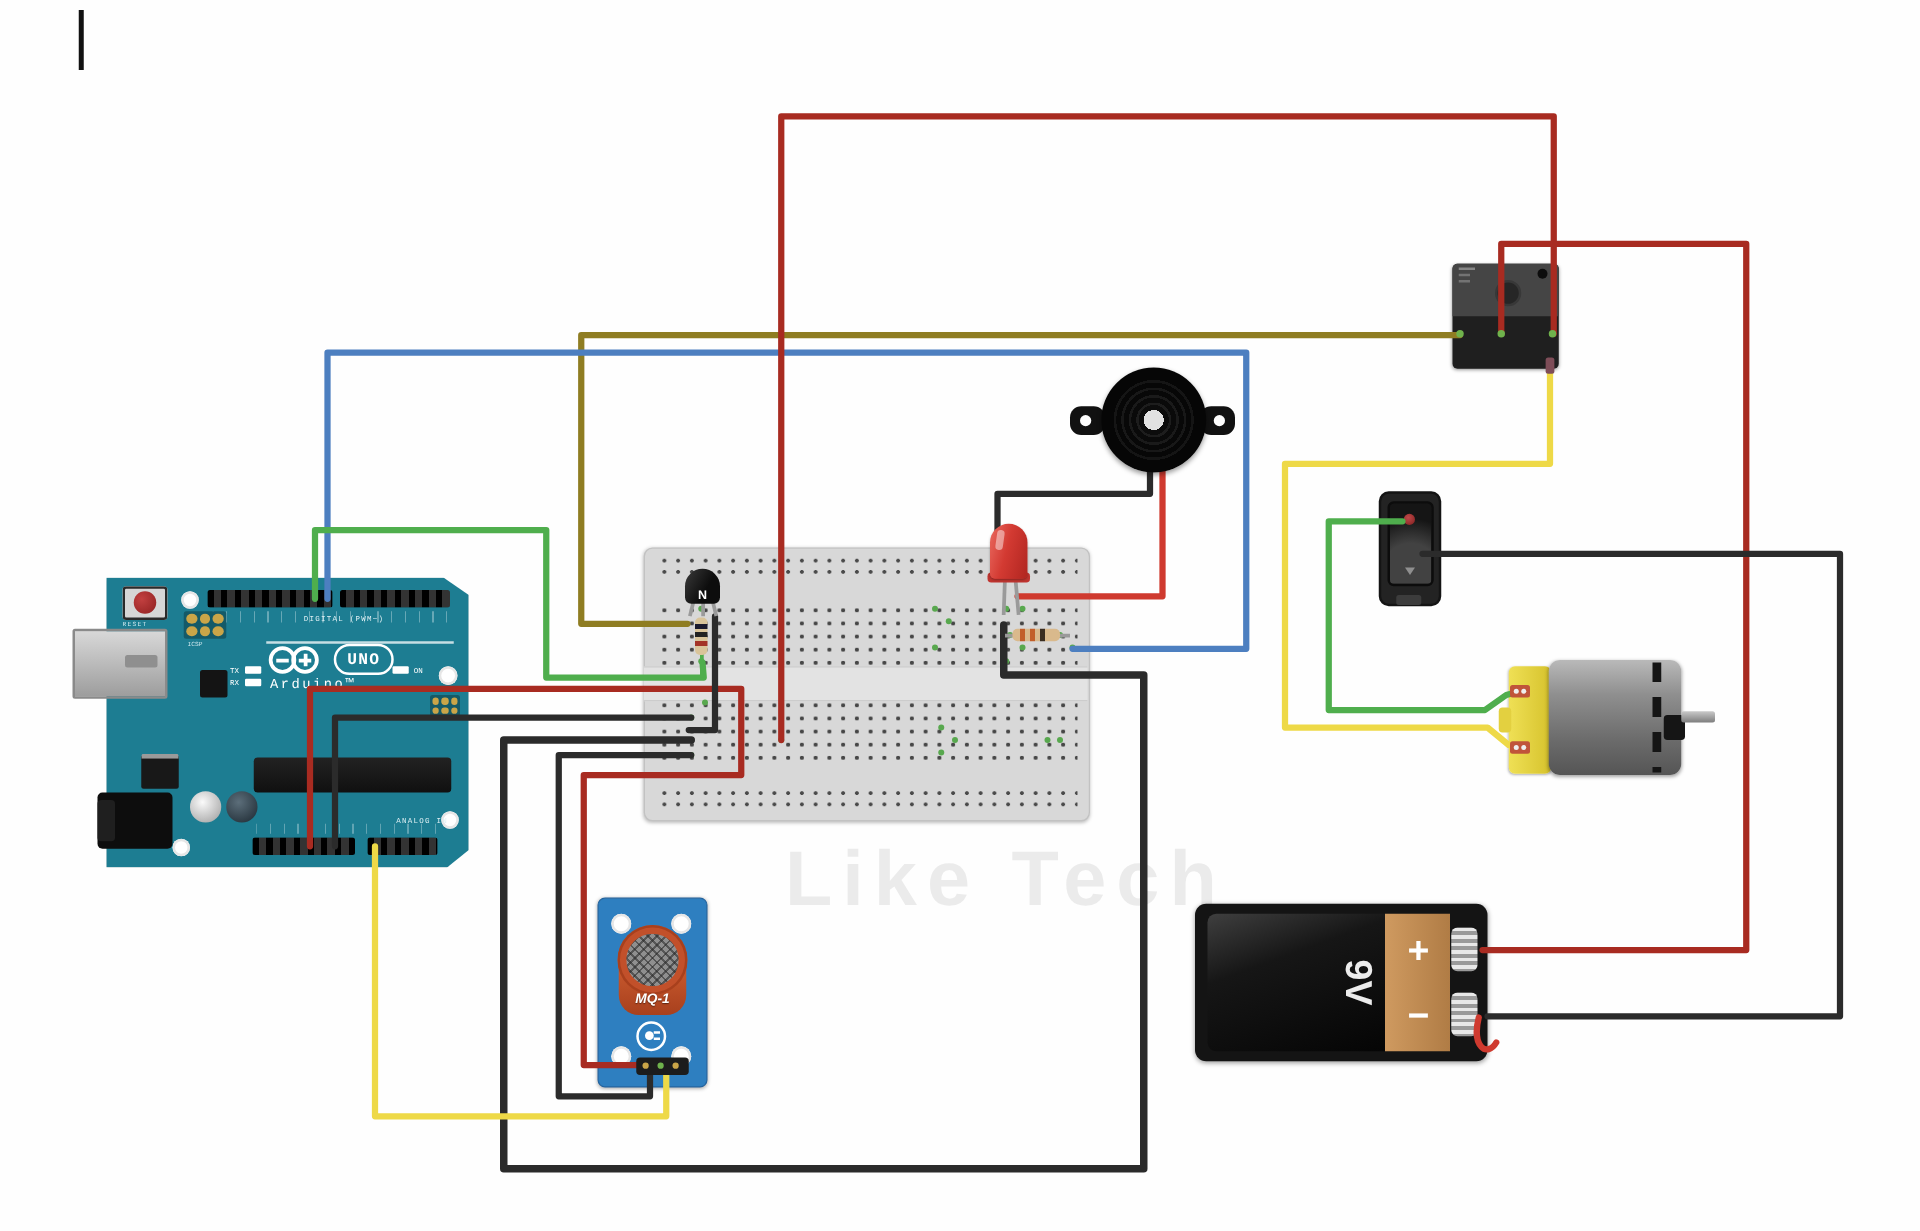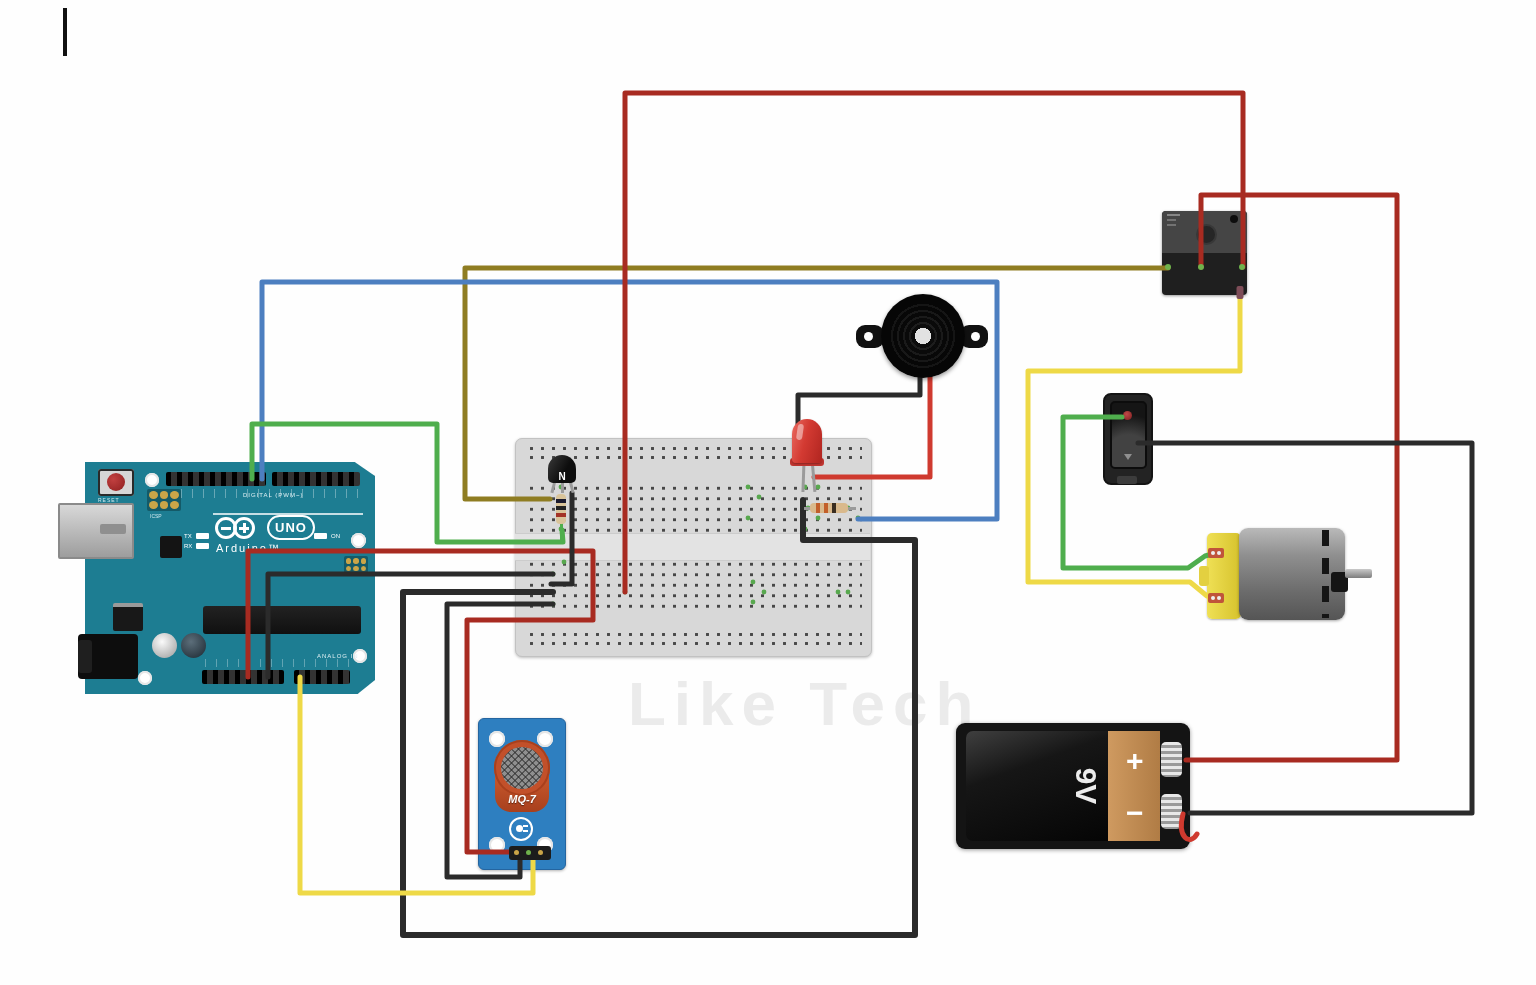--- a/index.html
+++ b/index.html
@@ -1,19 +1,19 @@
 <!DOCTYPE html>
 <html><head>
 <meta charset="utf-8">
 <style>
   html,body{margin:0;padding:0;background:#fff;}
   #stage{position:relative;width:1536px;height:985px;background:#fefefe;overflow:hidden;
          font-family:"Liberation Sans", sans-serif;}
   .abs{position:absolute;}
-  .lbl{color:#fff;font-family:Liberation Sans, sans-serif;}
+  .lbl{color:#fff;font-family:Liberation Mono, monospace;}
   
   .bb{left:515px;top:438px;width:355px;height:217px;background:#d8d8d8;border:1px solid #c2c2c2;
       border-radius:7px;box-shadow:0 1px 3px rgba(0,0,0,.25);}
   .bb-dots{background-image:radial-gradient(circle,#474747 1.5px,rgba(0,0,0,0) 1.8px);
            background-size:11px 10.5px;background-position:2px 1px;}
   .bb-rail{background-image:radial-gradient(circle,#4a4a4a 1.4px,rgba(0,0,0,0) 1.7px);
            background-size:11px 9px;background-position:2px 1px;}
   .bb-mid{left:515px;top:533px;width:355px;height:26px;background:#e3e3e3;
           border-top:1px solid #cccccc;border-bottom:1px solid #cccccc;}
   
@@ -166,21 +166,21 @@
   <div class="abs whitehole" style="left:489px;top:731px;width:16px;height:16px;"></div>
   <div class="abs whitehole" style="left:537px;top:731px;width:16px;height:16px;"></div>
   <div class="abs whitehole" style="left:489px;top:837px;width:16px;height:16px;"></div>
   <div class="abs whitehole" style="left:537px;top:837px;width:16px;height:16px;"></div>
   <div class="abs" style="left:495px;top:770px;width:54px;height:42px;background:linear-gradient(#cc5c30,#a8401d);border-radius:0 0 16px 16px;"></div>
   <div class="abs circ" style="left:494px;top:740px;width:56px;height:56px;background:#c2502a;box-shadow:0 0 0 2px #a8401d inset;"></div>
   <div class="abs circ" style="left:501px;top:747px;width:42px;height:42px;background-color:#8f8f8f;
               background-image:repeating-linear-gradient(45deg,rgba(40,40,40,.55) 0 1.5px,rgba(0,0,0,0) 1.5px 5px),
                                repeating-linear-gradient(-45deg,rgba(40,40,40,.55) 0 1.5px,rgba(0,0,0,0) 1.5px 5px);"></div>
   <div class="abs" style="left:495px;top:793px;width:54px;text-align:center;color:#fff;font-size:11px;font-weight:bold;font-style:italic;
-              text-shadow:0 1px 1px rgba(0,0,0,.5);">MQ-7</div>
+              text-shadow:0 1px 1px rgba(0,0,0,.5);">MQ-1</div>
   <div class="abs circ" style="left:509px;top:817px;width:24px;height:24px;border:2px solid #fff;box-sizing:border-box;"></div>
   <div class="abs circ" style="left:516px;top:825px;width:7px;height:7px;background:#fff;"></div>
   <div class="abs" style="left:523px;top:825px;width:5px;height:2px;background:#fff;"></div>
   <div class="abs" style="left:523px;top:830px;width:5px;height:2px;background:#fff;"></div>
 
   <svg class="wires" width="1536" height="985" viewBox="0 0 1536 985">
 
     <g fill="#58a84e">
       <circle cx="561" cy="487" r="2.4"></circle>
         <circle cx="561" cy="529" r="2.4"></circle>

